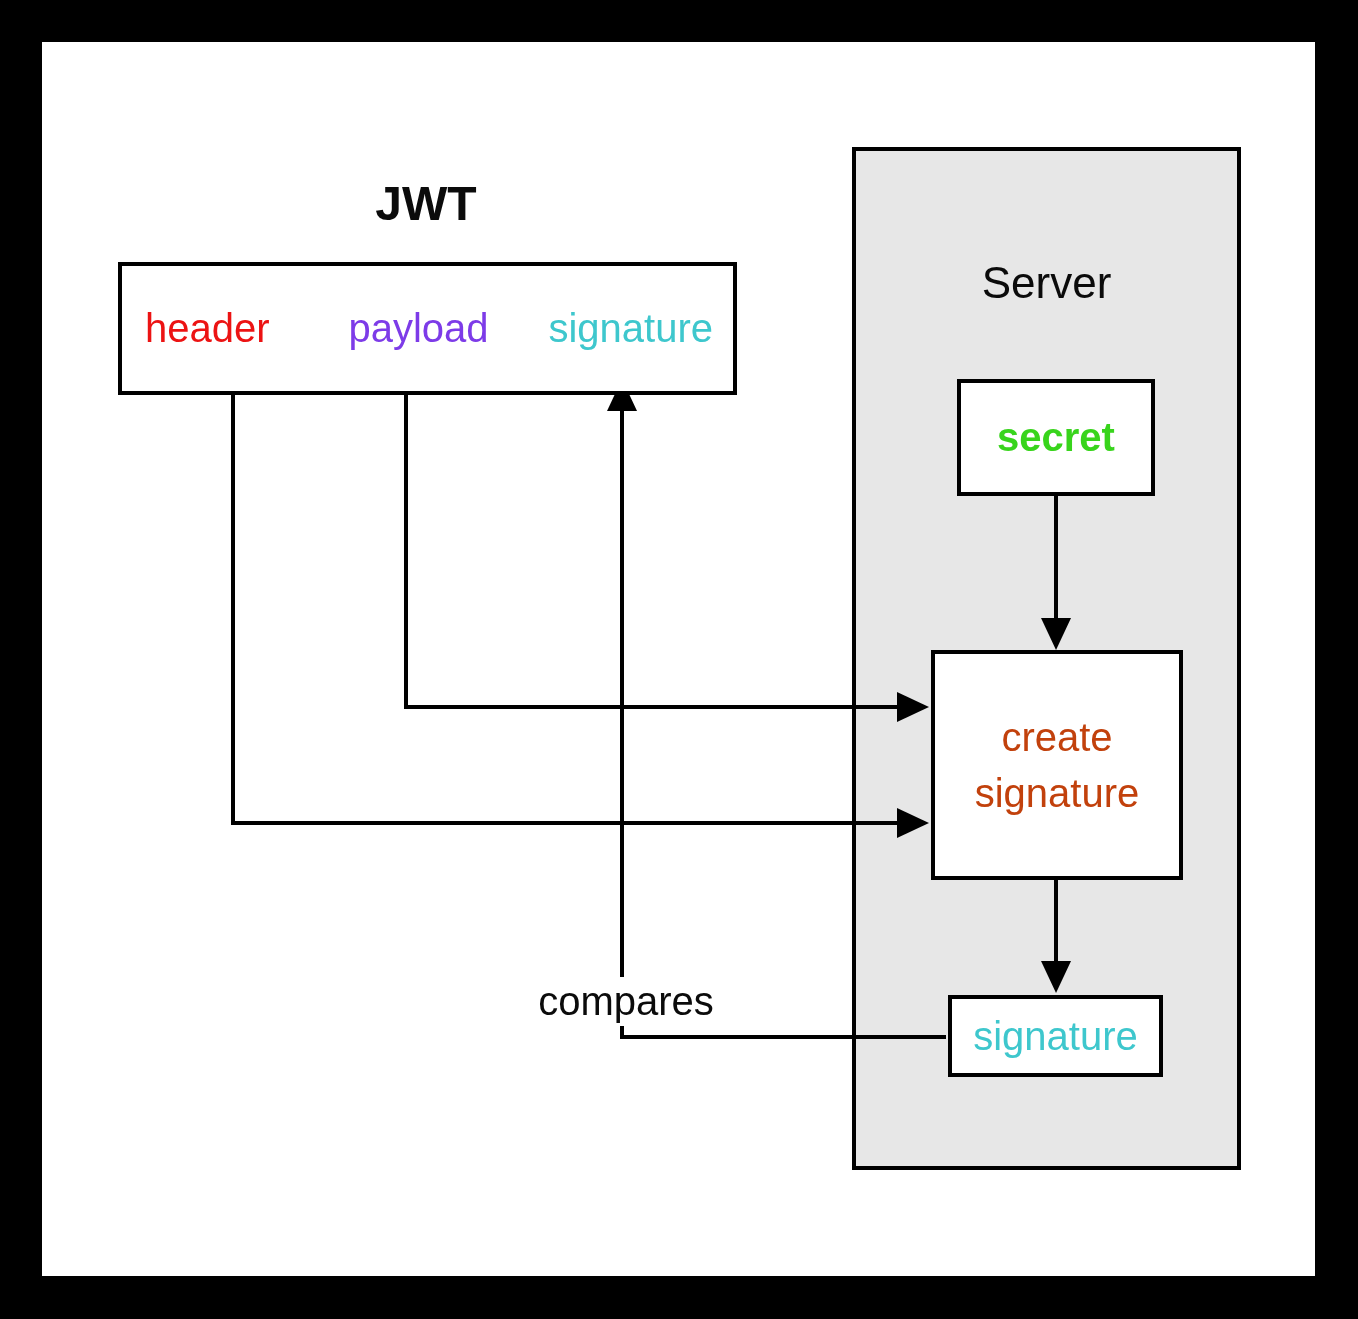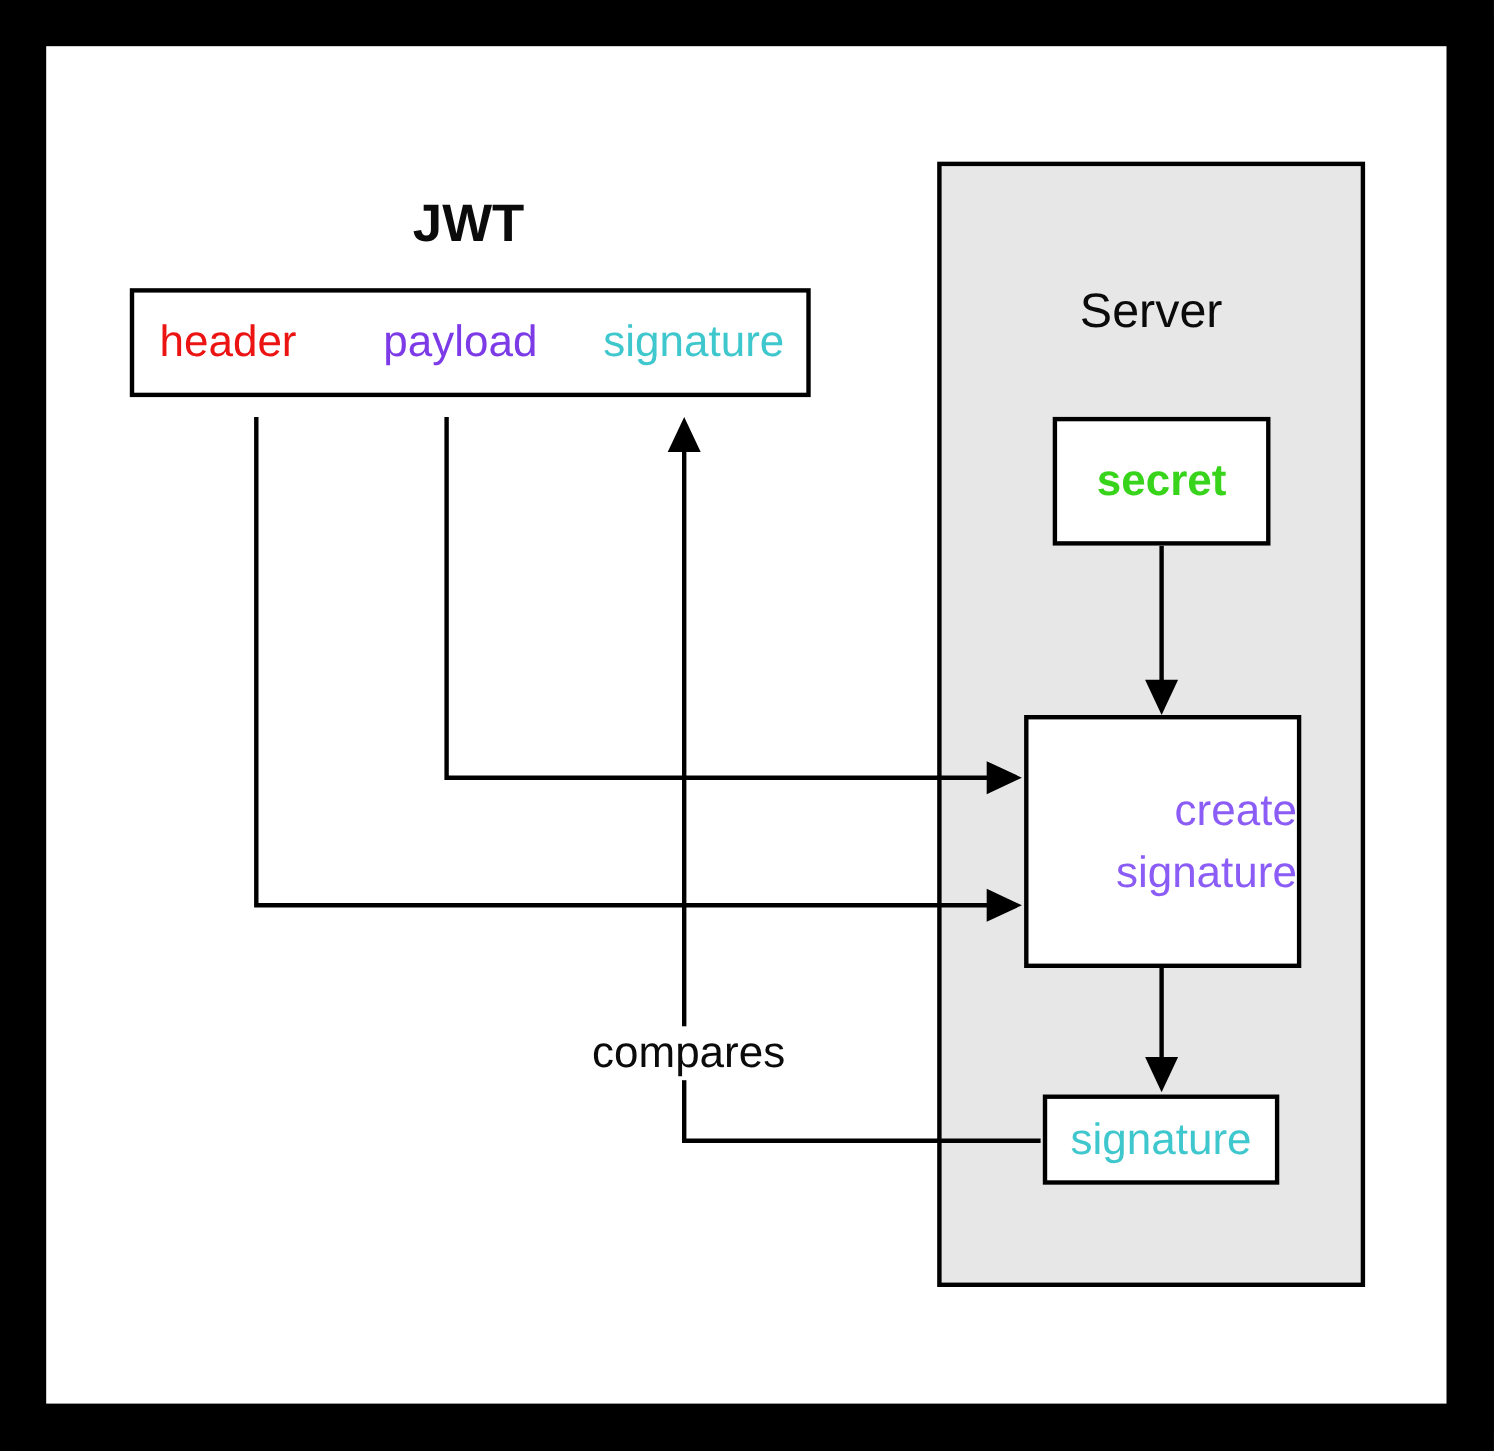--- a/index.html
+++ b/index.html
@@ -51,21 +51,21 @@
     left: 426px; top: 176px;
     transform: translateX(-50%);
     font-size: 48px;
     font-weight: bold;
     color: #0b0b0b;
     white-space: nowrap;
   }
 
   .jwt-box {
     left: 118px; top: 262px;
-    width: 619px; height: 99px;
+    width: 619px; height: 133px;
     justify-content: space-between;
     padding: 0 20px 0 23px;
   }
   .jwt-part {
     font-size: 40px;
     white-space: nowrap;
   }
 
   .server-box {
     position: absolute;
@@ -100,21 +100,21 @@
   }
 
   .sig-box {
     left: 948px; top: 995px;
     width: 215px; height: 82px;
     font-size: 40px;
   }
 
   .compares-label {
     position: absolute;
-    left: 626px; top: 933px;
+    left: 626px; top: 977px;
     transform: translateX(-50%);
     font-size: 40px;
     color: #0b0b0b;
     background: #fff;
     padding: 2px 8px;
     white-space: nowrap;
   }
 </style>
 </head>
 <body>
@@ -155,21 +155,21 @@
     <span class="jwt-part" style="color: rgb(62, 199, 205);">signature</span>
   </div>
 
   <div class="server-title">Server</div>
 
   <div class="node secret-box">
     <span style="color: rgb(56, 212, 28);">secret</span>
   </div>
 
   <div class="node create-box">
-    <span style="color: #8b5cf6; text-align: right;">create signature</span>
+    <span style="color: #c2410c;">create signature</span>
   </div>
 
   <div class="node sig-box">
     <span style="color: rgb(62, 199, 205);">signature</span>
   </div>
 
   <div class="compares-label">compares</div>
 </div>
 
 </body></html>

